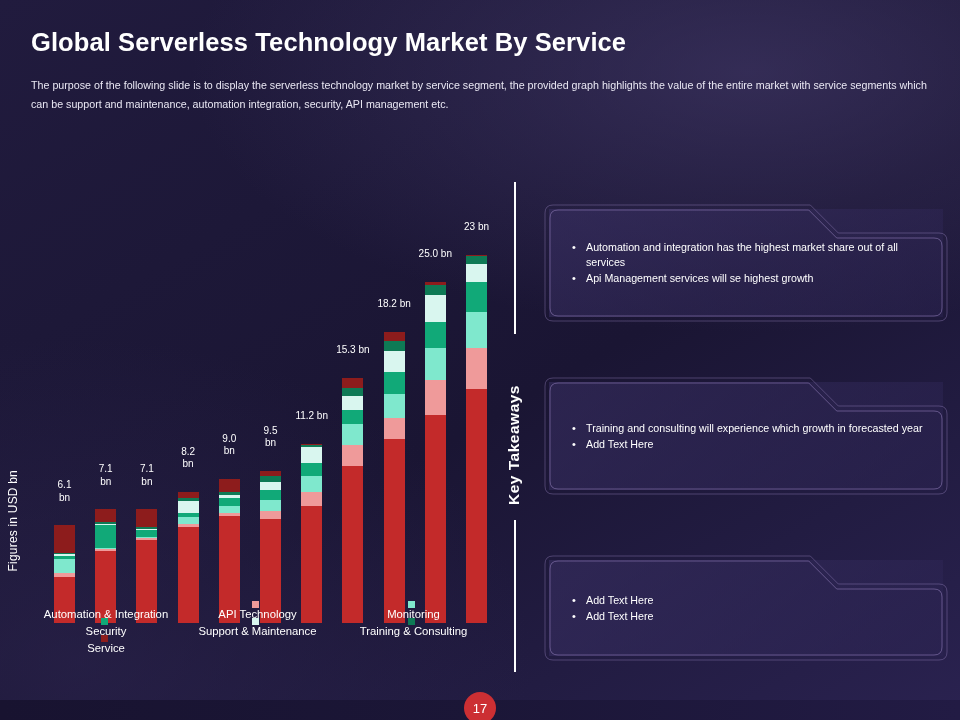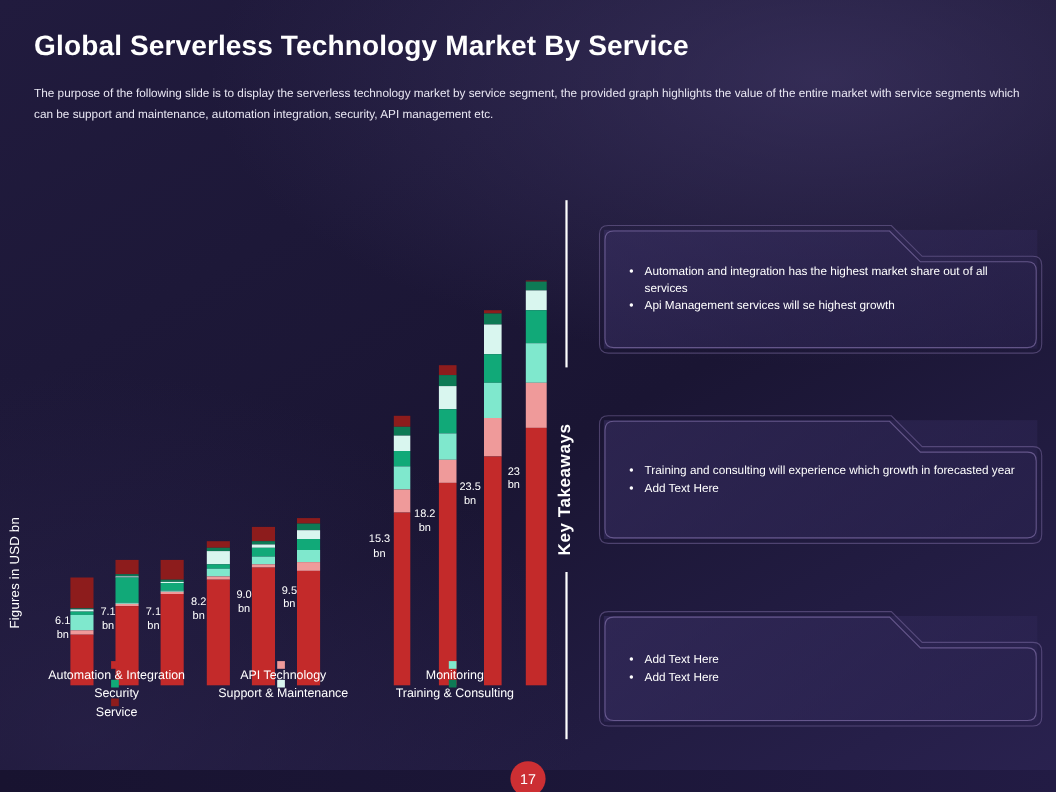--- a/index.html
+++ b/index.html
@@ -35,21 +35,21 @@
     writing-mode:vertical-rl; transform:rotate(180deg);
     white-space:nowrap; letter-spacing:0.2px;
   }
 
   #plot-area{
     position:absolute; left:33px; top:75px; width:452px; height:378px;
   }
 
   .bar-slot{
     position:absolute; bottom:0; width:41px;
-    display:flex; flex-direction:row; align-items:center; justify-content:flex-end;
+    display:flex; flex-direction:column; align-items:center; justify-content:flex-end;gap:16px;
   }
   .bar-stack{
     width:21px; display:flex; flex-direction:column-reverse;
   }
   .seg{ width:100%; }
   .bar-value{
     font-size:10px; color:#ffffff; text-align:center;
     line-height:12.5px; margin-bottom:5px; white-space:pre-line;
   }
 
@@ -194,20 +194,32 @@
         <div class="bar-value">9.5
 bn</div>
         <div class="bar-stack" style="height: 152.161px;">
           <div class="seg" style="background: rgb(195, 42, 42); height: 68.4211%;"></div>
           <div class="seg" style="background: rgb(239, 154, 154); height: 5.26316%;"></div>
           <div class="seg" style="background: rgb(127, 232, 205); height: 7.36842%;"></div>
           <div class="seg" style="background: rgb(17, 169, 120); height: 6.31579%;"></div>
           <div class="seg" style="background: rgb(217, 246, 239); height: 5.26316%;"></div>
           <div class="seg" style="background: rgb(14, 122, 85); height: 4.21053%;"></div>
           <div class="seg" style="background: rgb(141, 28, 28); height: 3.15789%;"></div>
+        </div>
+      </div>
+      <div class="bar-slot" style="left: 258.2px;">
+        <div class="bar-value">11.2 bn</div>
+        <div class="bar-stack" style="height: 179.39px;">
+          <div class="seg" style="background: rgb(195, 42, 42); height: 65.1786%;"></div>
+          <div class="seg" style="background: rgb(239, 154, 154); height: 8.03571%;"></div>
+          <div class="seg" style="background: rgb(127, 232, 205); height: 8.92857%;"></div>
+          <div class="seg" style="background: rgb(17, 169, 120); height: 7.14286%;"></div>
+          <div class="seg" style="background: rgb(217, 246, 239); height: 8.92857%;"></div>
+          <div class="seg" style="background: rgb(14, 122, 85); height: 0.892857%;"></div>
+          <div class="seg" style="background: rgb(141, 28, 28); height: 0.892857%;"></div>
         </div>
       </div>
       <div class="bar-slot" style="left: 299.4px;">
         <div class="bar-value">15.3 bn</div>
         <div class="bar-stack" style="height: 245.059px;">
           <div class="seg" style="background: rgb(195, 42, 42); height: 64.0523%;"></div>
           <div class="seg" style="background: rgb(239, 154, 154); height: 8.49673%;"></div>
           <div class="seg" style="background: rgb(127, 232, 205); height: 8.49673%;"></div>
           <div class="seg" style="background: rgb(17, 169, 120); height: 5.88235%;"></div>
           <div class="seg" style="background: rgb(217, 246, 239); height: 5.88235%;"></div>
@@ -221,21 +233,21 @@
           <div class="seg" style="background: rgb(195, 42, 42); height: 63.1868%;"></div>
           <div class="seg" style="background: rgb(239, 154, 154); height: 7.14286%;"></div>
           <div class="seg" style="background: rgb(127, 232, 205); height: 8.24176%;"></div>
           <div class="seg" style="background: rgb(17, 169, 120); height: 7.69231%;"></div>
           <div class="seg" style="background: rgb(217, 246, 239); height: 7.14286%;"></div>
           <div class="seg" style="background: rgb(14, 122, 85); height: 3.2967%;"></div>
           <div class="seg" style="background: rgb(141, 28, 28); height: 3.2967%;"></div>
         </div>
       </div>
       <div class="bar-slot" style="left: 381.8px;">
-        <div class="bar-value">23.5 bn</div>
+        <div class="bar-value">25.0 bn</div>
         <div class="bar-stack" style="height: 341.161px;">
           <div class="seg" style="background: rgb(195, 42, 42); height: 61.0329%;"></div>
           <div class="seg" style="background: rgb(239, 154, 154); height: 10.3286%;"></div>
           <div class="seg" style="background: rgb(127, 232, 205); height: 9.38967%;"></div>
           <div class="seg" style="background: rgb(17, 169, 120); height: 7.51174%;"></div>
           <div class="seg" style="background: rgb(217, 246, 239); height: 7.98122%;"></div>
           <div class="seg" style="background: rgb(14, 122, 85); height: 2.8169%;"></div>
           <div class="seg" style="background: rgb(141, 28, 28); height: 0.938967%;"></div>
         </div>
       </div>

